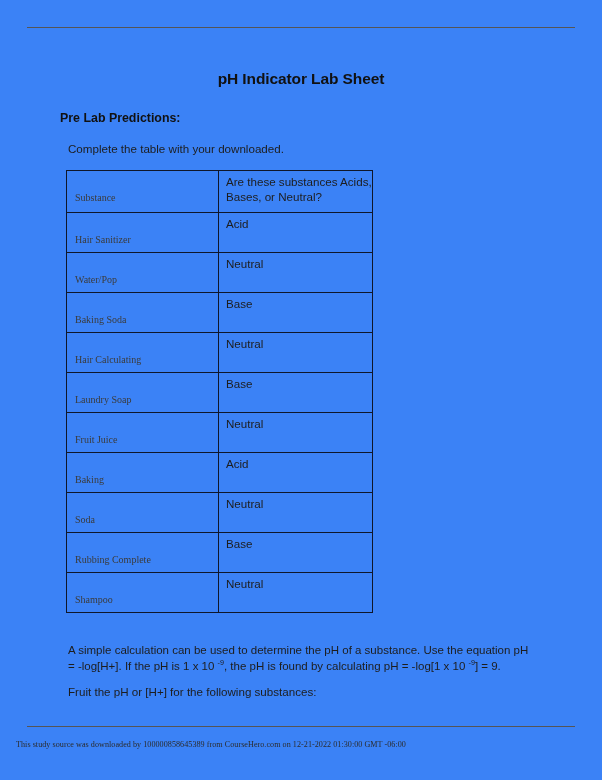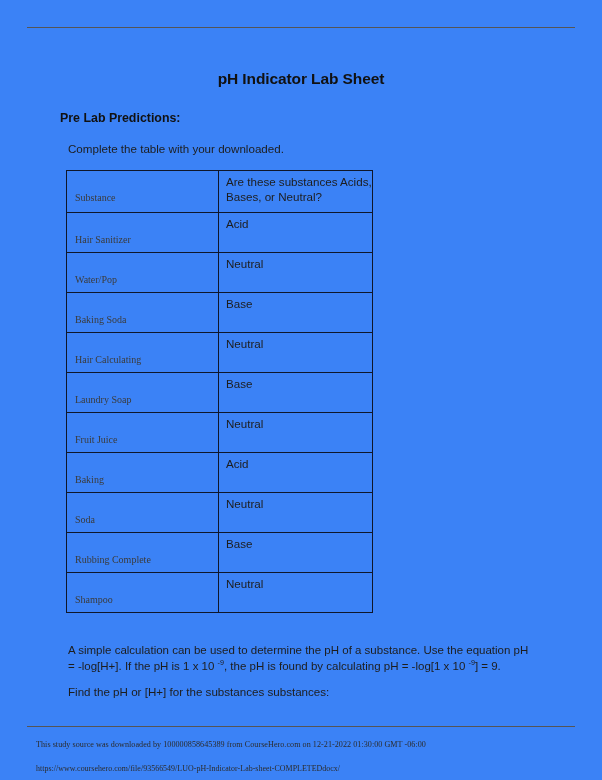--- a/index.html
+++ b/index.html
@@ -124,21 +124,21 @@
   .footer-rule {
     position: absolute;
     left: 27px;
     top: 726px;
     width: 548px;
     height: 1px;
     background: #555555;
   }
   .footer-line {
     position: absolute;
-    left: 36px;
+    left: 16px;
     font-family: "Liberation Serif", serif;
     font-size: 8.1px;
     color: #2b2b2b;
     letter-spacing: 0.05px;
   }
   .f-download { top: 740px; }
   .f-url { top: 764px; font-size: 7.9px; }
 </style>
 </head>
 <body>
@@ -256,21 +256,20 @@
         <td>
           <div class="cell-answer">Neutral</div>
         </td>
       </tr>
     </tbody>
   </table>
 
 
   <div class="calc-para"><span>A simple calculation can be used to determine the pH of a substance. Use the equation  pH = -log[H+].   If the pH is 1 x 10 </span><sup>-9</sup><span>, the pH is found by calculating pH = -log[1 x 10 </span><sup>-9</sup><span>] = 9.</span></div>
 
-  <div class="body-text t-find">Find the pH or [H+] for the substances substances:</div>
+  <div class="body-text t-find">Fruit the pH or [H+] for the following substances:</div>
 
   <div class="footer-rule"></div>
 
   <div class="footer-line f-download">This study source was downloaded by 100000858645389 from CourseHero.com on 12-21-2022 01:30:00 GMT -06:00</div>
 
-  <div class="footer-line f-url">https://www.coursehero.com/file/93566549/LUO-pH-Indicator-Lab-sheet-COMPLETEDdocx/</div>
 
 </div>
 
 </body></html>

